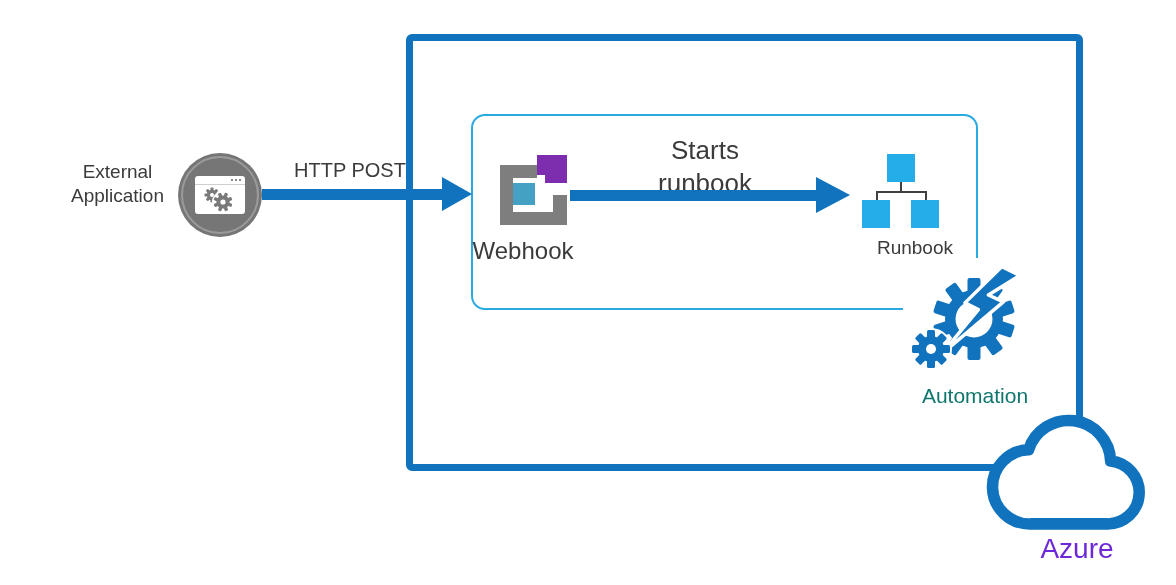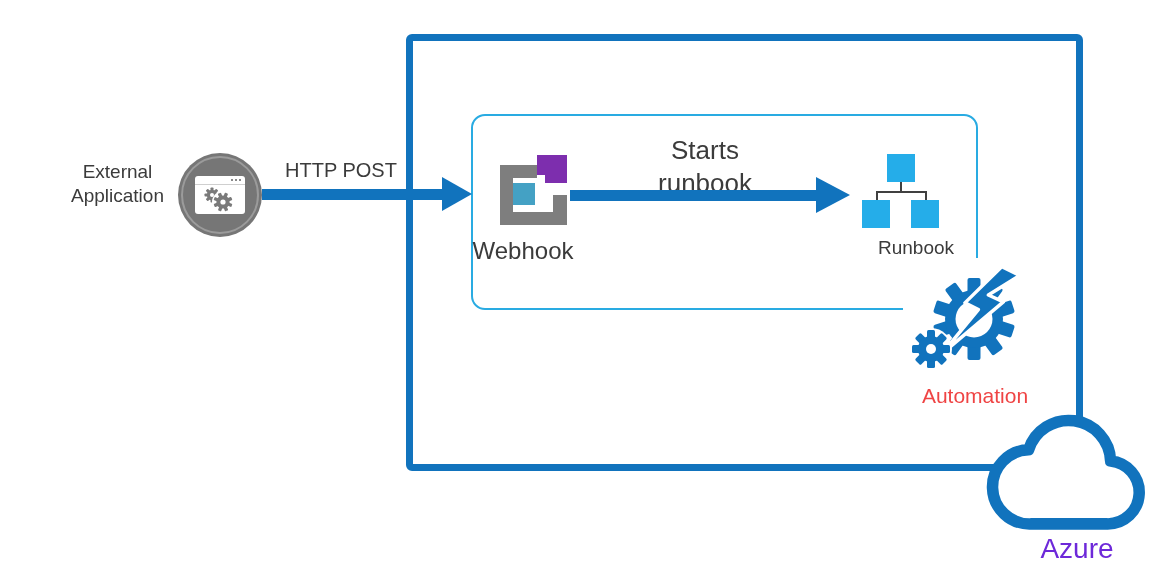--- a/index.html
+++ b/index.html
@@ -95,21 +95,21 @@
             <rect x="20.3" y="6.5" width="3.4" height="4.2" rx="0.8" transform="rotate(292 22 16)"></rect>
             <rect x="20.3" y="6.5" width="3.4" height="4.2" rx="0.8" transform="rotate(337 22 16)"></rect>
             <circle cx="22" cy="16" r="6.6"></circle>
             <circle cx="22" cy="16" r="2.6" fill="#fff"></circle>
           </g>
         </g>
       </svg>
     </div>
   </div>
 
-  <div class="lbl" style="left:276px;top:158px;width:130px;font-size:20px;">HTTP POST</div>
+  <div class="lbl" style="left:285px;top:158px;width:130px;font-size:20px;">HTTP POST</div>
 
   <div class="shaft" style="left:262px;top:189px;width:181px;height:11px;"></div>
   <div class="head" style="left:442px;top:177px;"></div>
 
   <div class="webhook-icon">
     <div class="g" style="left:0;top:12px;width:13px;height:60px;"></div>
     <div class="g" style="left:0;top:12px;width:47px;height:13px;"></div>
     <div class="g" style="left:0;top:59px;width:67px;height:13px;"></div>
     <div class="g" style="left:53px;top:42px;width:14px;height:30px;"></div>
     <div class="teal"></div>
@@ -127,21 +127,21 @@
   <div class="runbook-icon">
     <div class="sq" style="left:25px;top:0;"></div>
     <div class="ln" style="left:38px;top:28px;width:2px;height:10px;"></div>
     <div class="ln" style="left:14px;top:37px;width:51px;height:2px;"></div>
     <div class="ln" style="left:14px;top:39px;width:2px;height:7px;"></div>
     <div class="ln" style="left:63px;top:39px;width:2px;height:7px;"></div>
     <div class="sq" style="left:0;top:46px;"></div>
     <div class="sq" style="left:49px;top:46px;"></div>
   </div>
 
-  <div class="lbl" style="left:861px;top:236px;width:110px;font-size:19px;">Runbook</div>
+  <div class="lbl" style="left:843px;top:236px;width:110px;font-size:19px;text-align:right;">Runbook</div>
 
   <div class="automation-wrap">
     <svg width="116" height="112" viewBox="0 0 116 112">
       <g fill="#1173bd">
         <g>
           <rect x="64.5" y="20" width="13" height="17" rx="2" transform="rotate(0 71 61)"></rect>
           <rect x="64.5" y="20" width="13" height="17" rx="2" transform="rotate(36 71 61)"></rect>
           <rect x="64.5" y="20" width="13" height="17" rx="2" transform="rotate(72 71 61)"></rect>
           <rect x="64.5" y="20" width="13" height="17" rx="2" transform="rotate(108 71 61)"></rect>
           <rect x="64.5" y="20" width="13" height="17" rx="2" transform="rotate(144 71 61)"></rect>
@@ -164,21 +164,21 @@
           <rect x="24" y="72" width="8" height="10" rx="1.5" transform="rotate(225 28 91)"></rect>
           <rect x="24" y="72" width="8" height="10" rx="1.5" transform="rotate(270 28 91)"></rect>
           <rect x="24" y="72" width="8" height="10" rx="1.5" transform="rotate(315 28 91)"></rect>
           <circle cx="28" cy="91" r="13"></circle>
           <circle cx="28" cy="91" r="5" fill="#fff"></circle>
         </g>
       </g>
     </svg>
   </div>
 
-  <div class="lbl" style="left:915px;top:383px;width:120px;font-size:21px;color:#ef4444;">Automation</div>
+  <div class="lbl" style="left:915px;top:383px;width:120px;font-size:21px;color:#0f766e;">Automation</div>
 
   <div class="cloud-wrap">
     <svg width="168" height="119" viewBox="0 3.3 24 17">
       <path d="M6.5 19h11a4.5 4.5 0 0 0 .45-8.98 6 6 0 0 0-11.72-1.6A4.5 4.5 0 0 0 6.5 19z" fill="#fff" stroke="#1173bd" stroke-width="1.65" stroke-linejoin="round"></path>
     </svg>
   </div>
 
   <div class="lbl" style="left:1017px;top:531px;width:120px;font-size:28px;color:#6d28d9;">Azure</div>
 
 </div>

